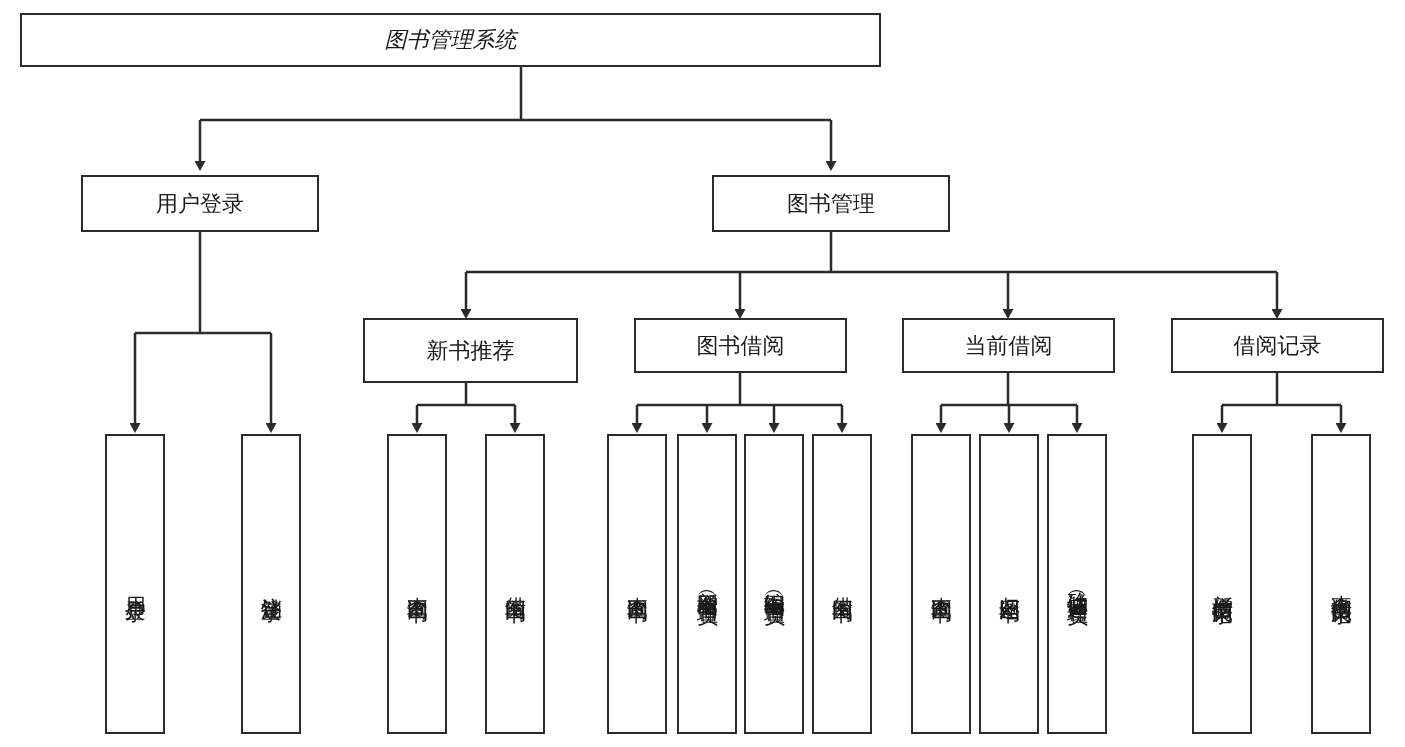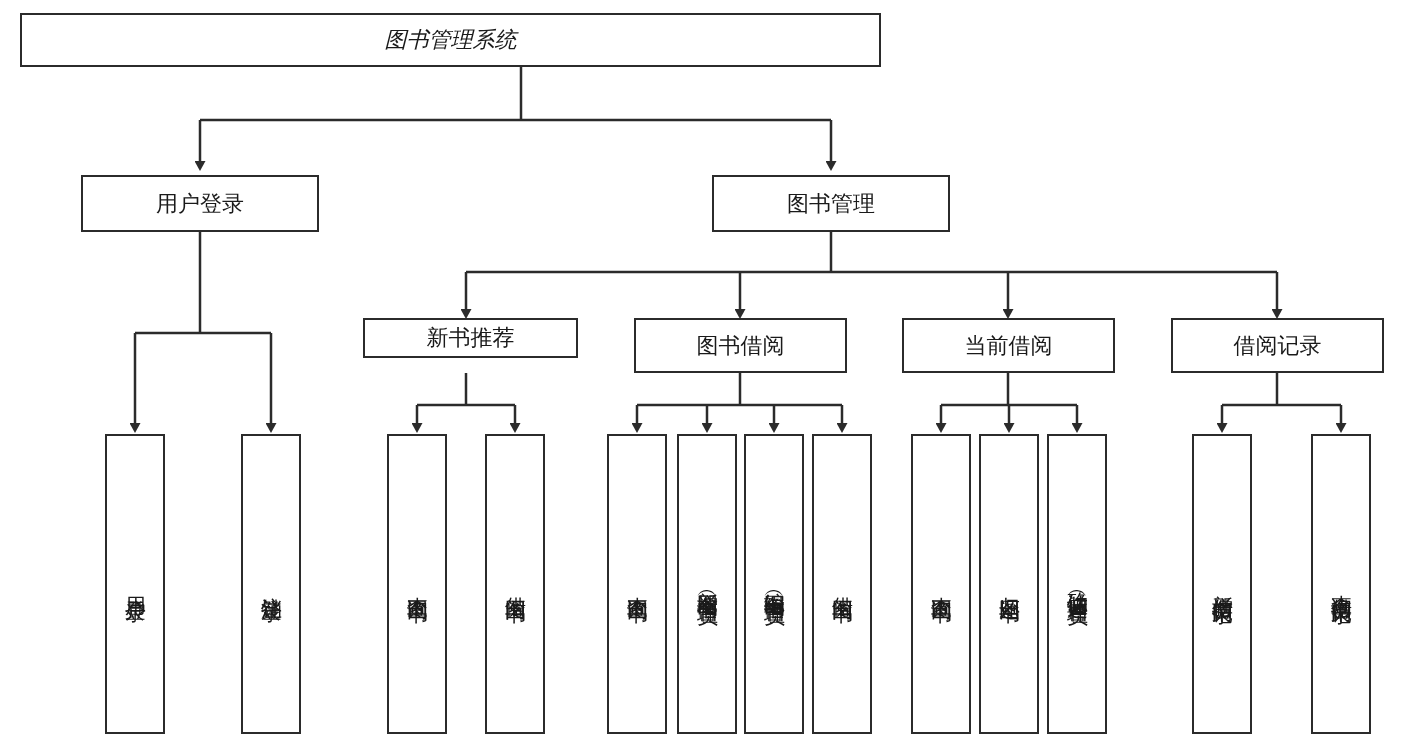--- a/index.html
+++ b/index.html
@@ -124,21 +124,21 @@
   </div>
 
   <div class="node horiz" style="left:81px; top:175px; width:238px; height:57px;">
     <span class="label">用户登录</span>
   </div>
 
   <div class="node horiz" style="left:712px; top:175px; width:238px; height:57px;">
     <span class="label">图书管理</span>
   </div>
 
-  <div class="node horiz" style="left:363px; top:318px; width:215px; height:40px;">
+  <div class="node horiz" style="left:363px; top:318px; width:215px; height:65px;">
     <span class="label">新书推荐</span>
   </div>
 
   <div class="node horiz" style="left:634px; top:318px; width:213px; height:55px;">
     <span class="label">图书借阅</span>
   </div>
 
   <div class="node horiz" style="left:902px; top:318px; width:213px; height:55px;">
     <span class="label">当前借阅</span>
   </div>

